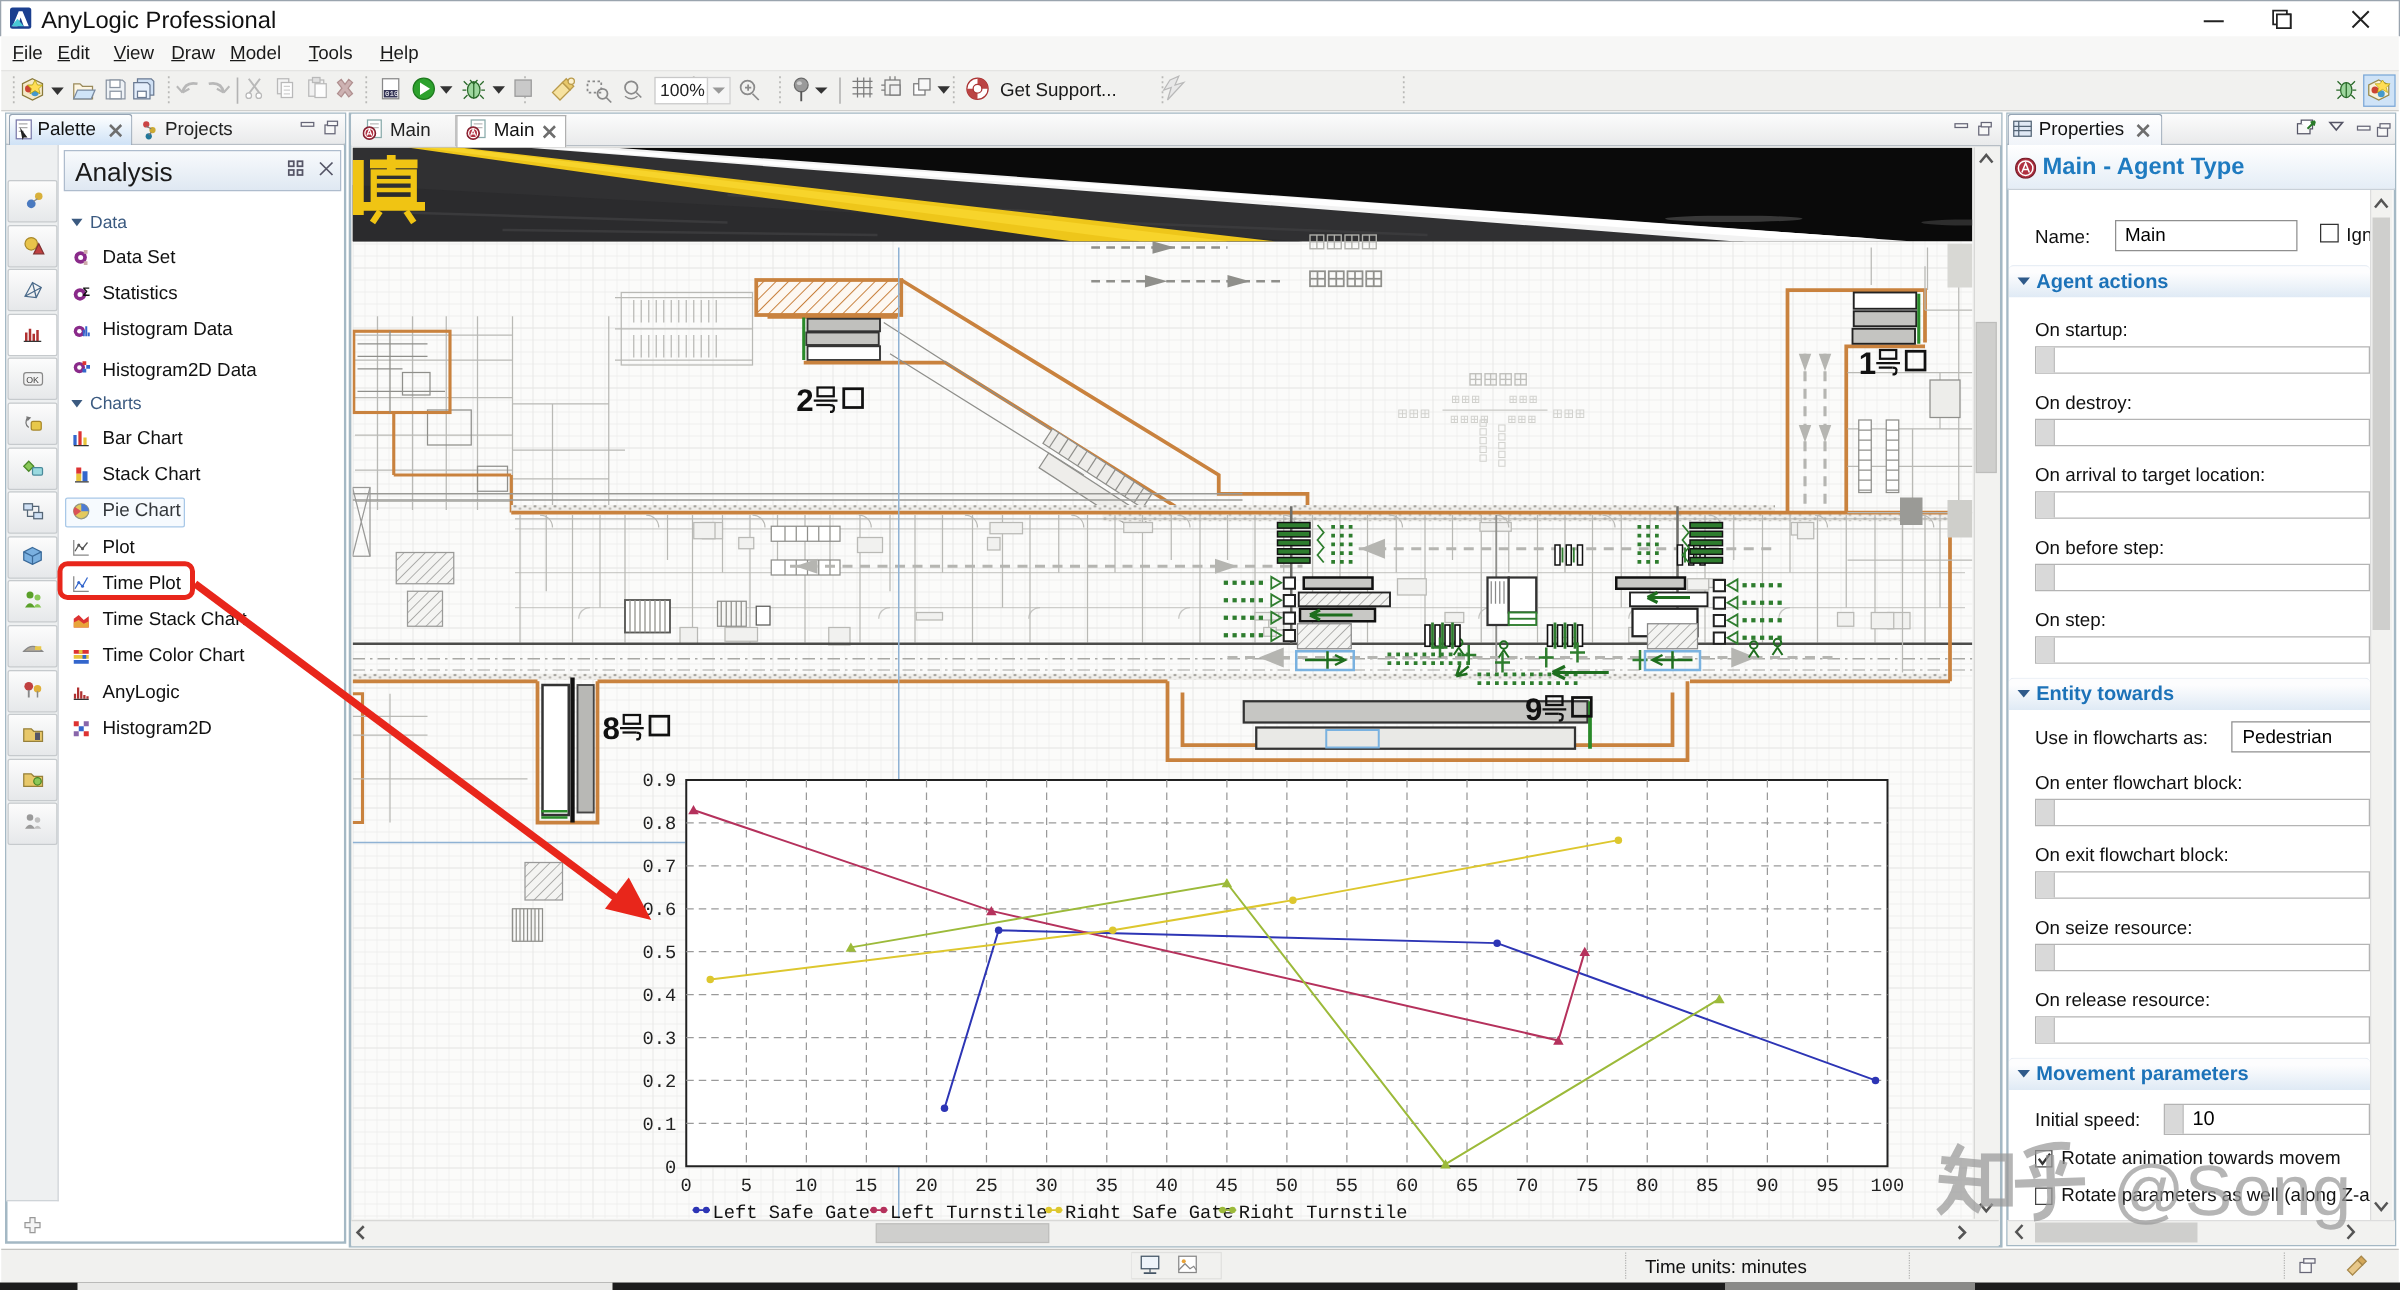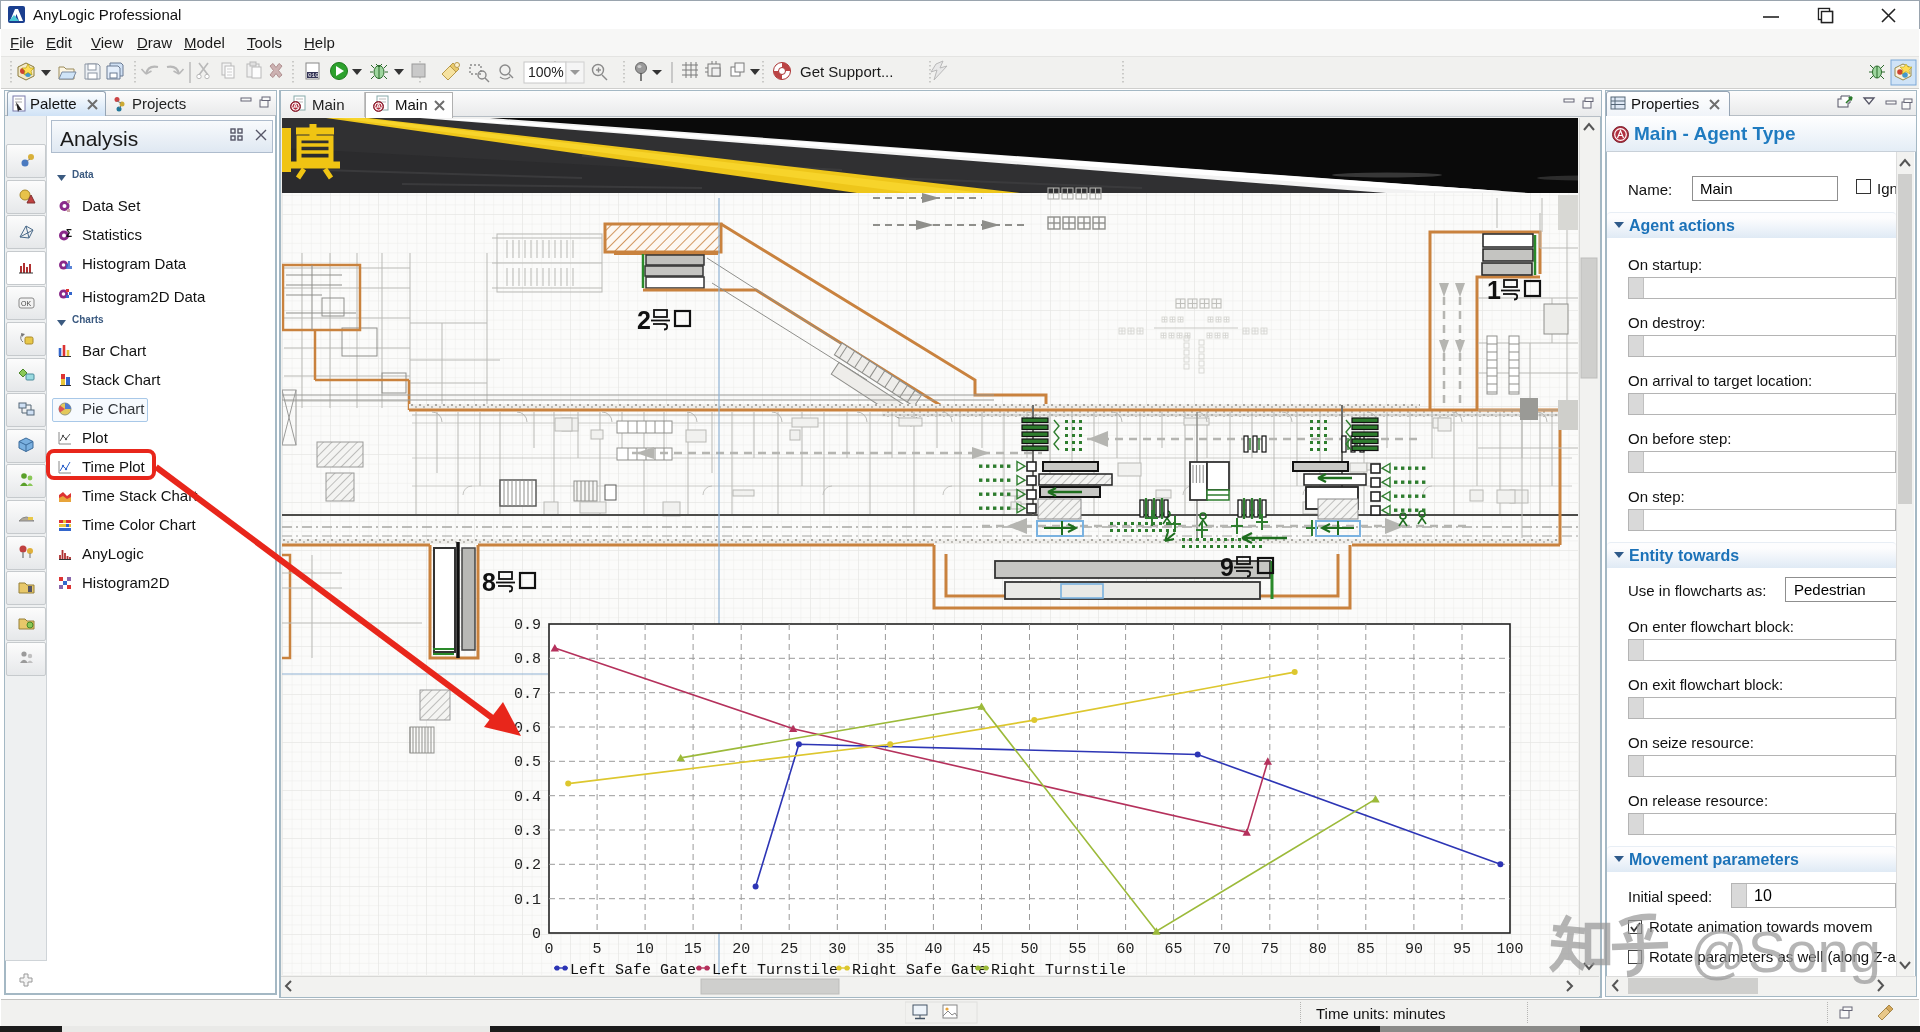--- a/index.html
+++ b/index.html
@@ -14,32 +14,32 @@
 .panel{position:absolute;background:#fff;border:2px solid #a4b8c4}
 .tabbar{position:absolute;background:linear-gradient(#fcfcfc,#e9eaeb);border-bottom:1px solid #b7bec5}
 .tab-active{position:absolute;background:linear-gradient(#feffff,#cfe2f6);border:1px solid #96a5b5;border-bottom:none;border-radius:3px 3px 0 0}
 .fieldbox{position:absolute;background:#fff;border:1px solid #8f8f8f}
 .codefield{position:absolute;background:#fff;border:1px solid #b4b4b4}
 .codefield i{position:absolute;left:0;top:0;width:15px;height:100%;background:#d9d9d9;border-right:1px solid #c0c0c0}
 .grouphdr{position:absolute;left:0;width:100%;height:26px;background:linear-gradient(#fdfdfe 20%,#dfeaf5);border-top:1px solid #e8eef5;border-radius:4px 4px 0 0}
 .grouphdr b{position:absolute;left:22px;top:4px;font-size:16px;color:#1c72b8}
 .grouphdr .tri{position:absolute;left:7px;top:9px;width:0;height:0;border-left:5px solid transparent;border-right:5px solid transparent;border-top:6px solid #2f5a8a}
 .plabel{position:absolute;font-size:15px;color:#111}
-.sechead{position:absolute;font-size:10px;color:#3b5a80;font-weight:bold}
+.sechead{position:absolute;font-size:14px;color:#3b5a80;font-weight:normal}
 .pitem{position:absolute;font-size:15px;color:#111}
 </style></head>
 <body>
 
 <div class="titlebar"></div>
 <svg style="position:absolute;left:7px;top:5px" width="20" height="20">
 <rect x="1" y="1" width="17" height="17" rx="2" fill="#1b3f8f"></rect>
     <path d="M3 16 L8 4 L11 4 L16 16 L12 16 L9.5 9 L7 16 Z" fill="#fff"></path>
     <path d="M2 16 L7 10 L12 16 Z" fill="#49c8d6"></path>
   </svg>
-<div class="abs" style="left:33px;top:6px;font-size:15px;color:#111">AnyLogic Professional</div>
+<div class="abs" style="left:33px;top:6px;font-size:19px;color:#111">AnyLogic Professional</div>
 <svg style="position:absolute;left:1755px;top:6px" width="160" height="18">
 <path d="M8 11 H24" stroke="#222" stroke-width="1.6"></path>
     <rect x="66.5" y="5.5" width="11" height="11" fill="none" stroke="#222" stroke-width="1.4"></rect>
     <rect x="63.5" y="2.5" width="11" height="11" fill="none" stroke="#222" stroke-width="1.4"></rect>
     <rect x="64.5" y="3.5" width="9" height="9" fill="#fff"></rect>
     <rect x="66.5" y="5.5" width="11" height="11" fill="#fff" stroke="#222" stroke-width="1.4"></rect>
     <path d="M127 3 L140 16 M140 3 L127 16" stroke="#222" stroke-width="1.6"></path>
   </svg>
 <div class="menubar">
 <span style="left:9px"><u>F</u>ile</span>

